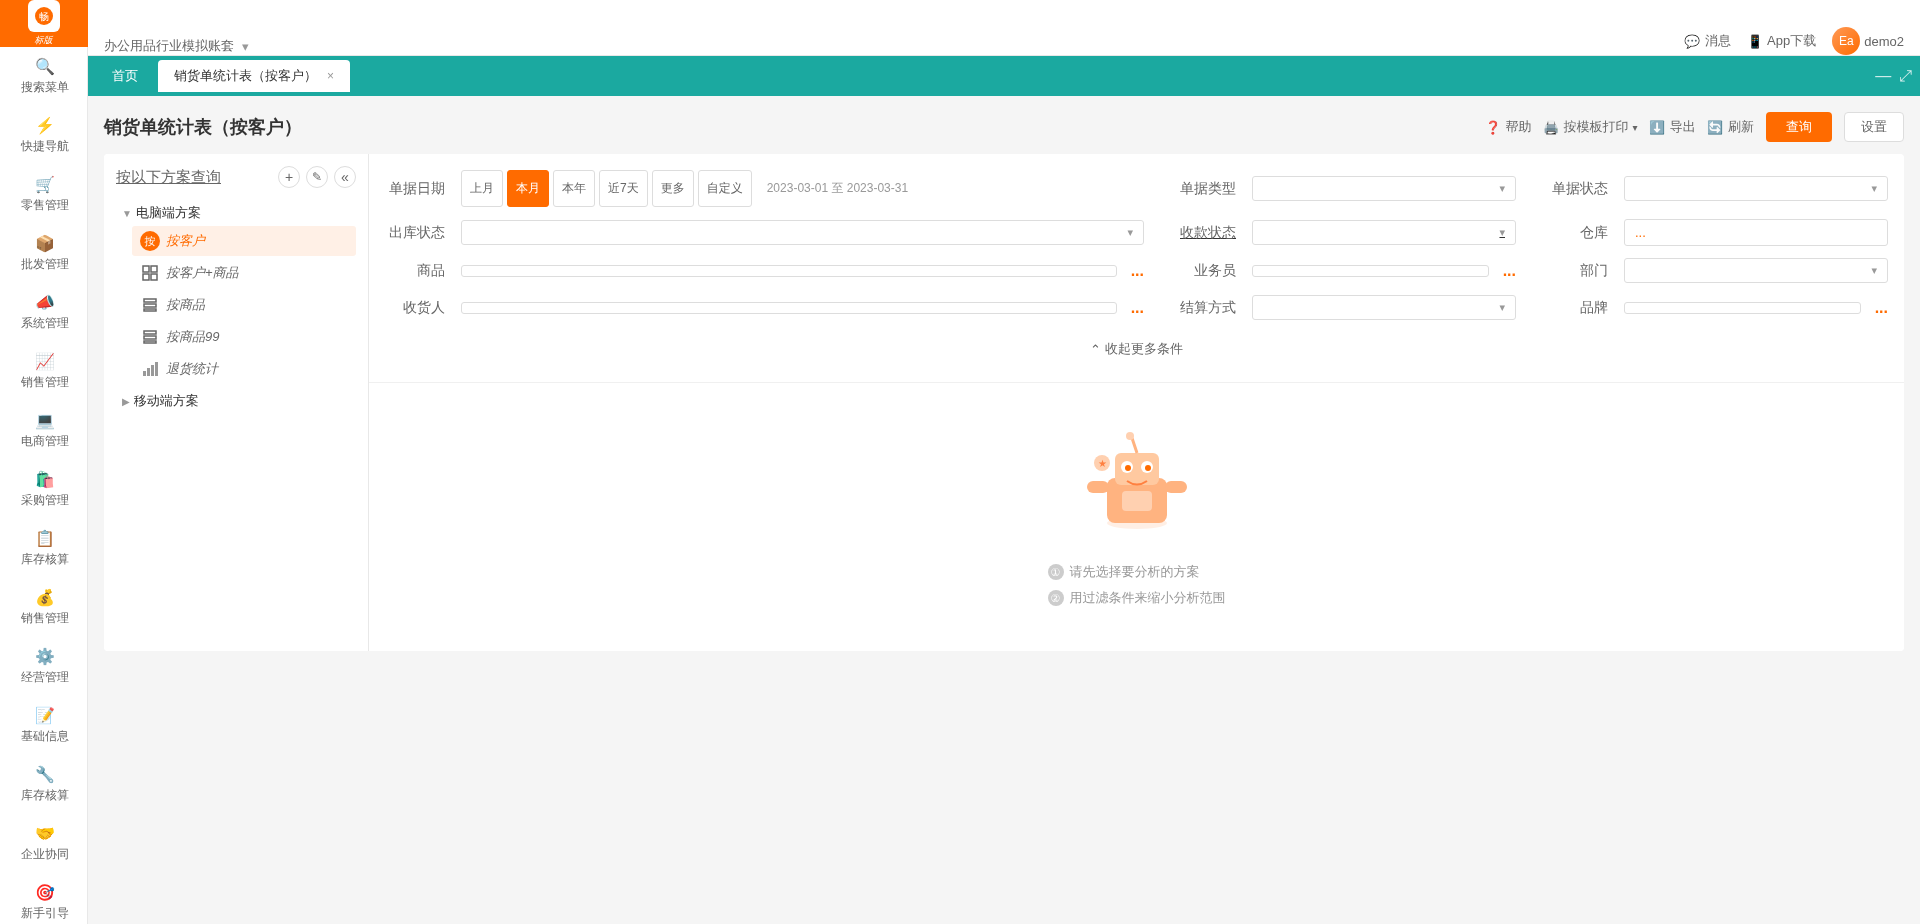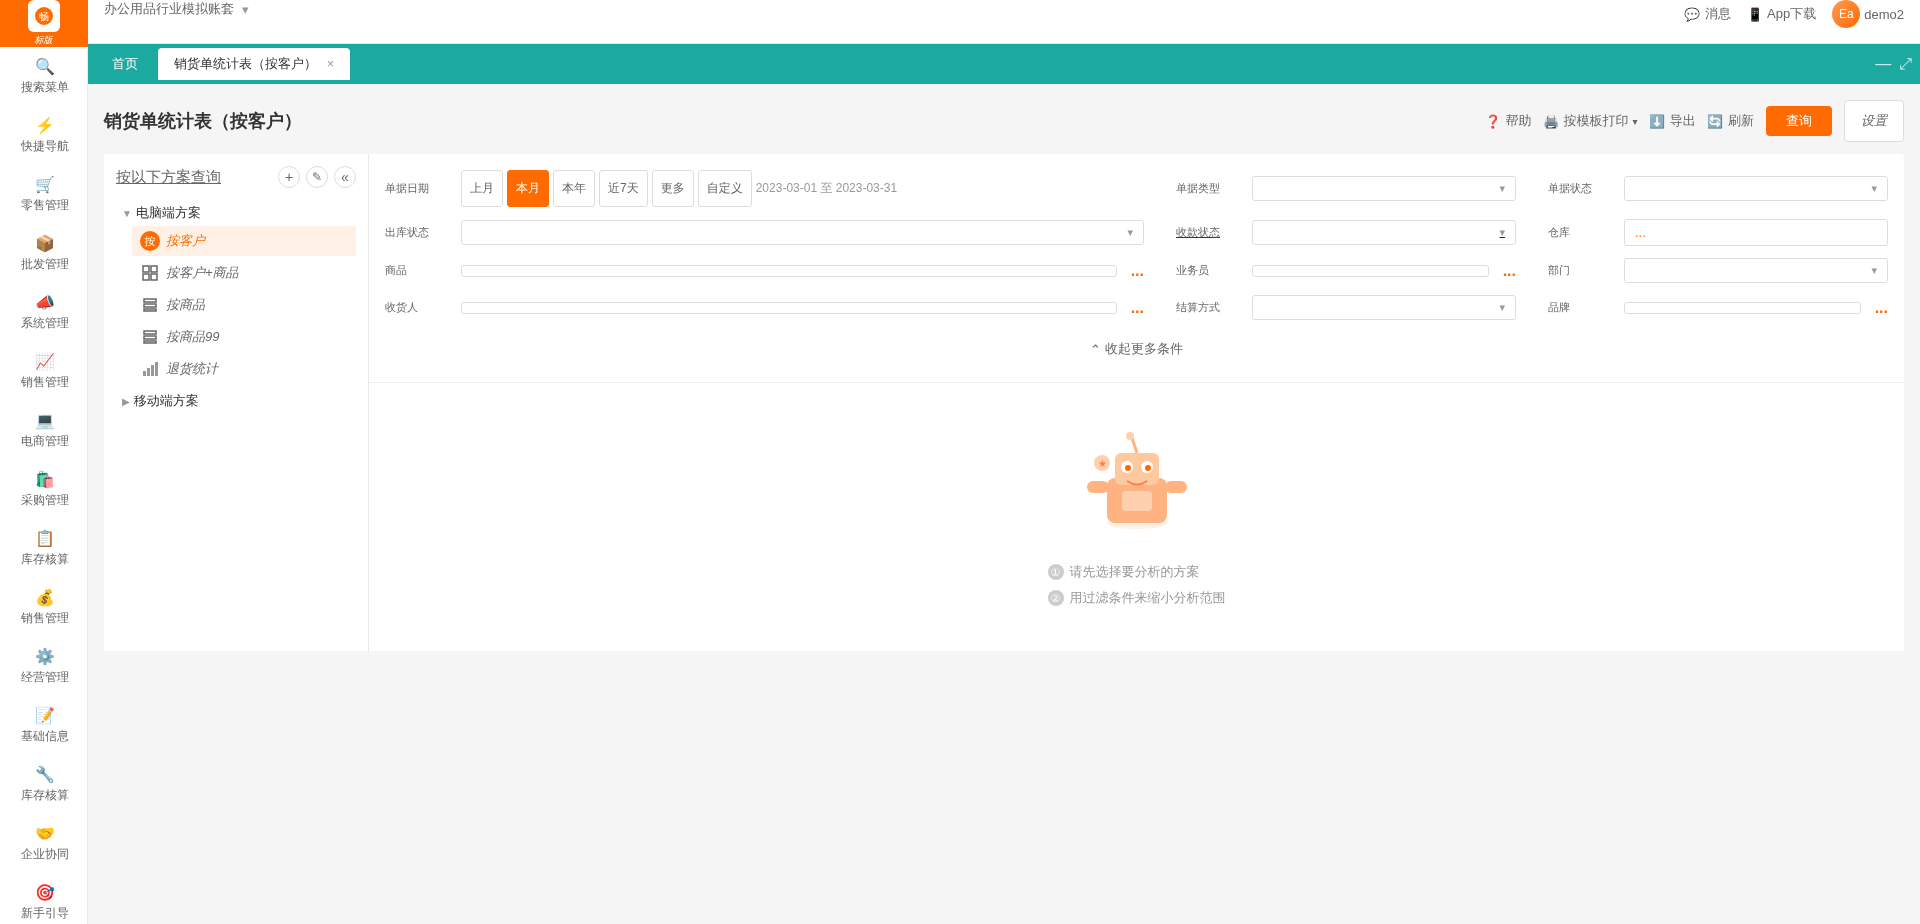--- a/index.html
+++ b/index.html
@@ -10,21 +10,21 @@
     .sidebar-logo { width: 88px; height: 50px; background: #ff6b00; display: flex; align-items: center; justify-content: center; flex-direction: column; }
     .sidebar-logo .logo-icon { width: 32px; height: 32px; background: #fff; border-radius: 6px; display: flex; align-items: center; justify-content: center; }
     .sidebar-logo .logo-text { color: #fff; font-size: 10px; margin-top: 2px; font-style: italic; }
     .sidebar-nav-item { width: 100%; padding: 10px 0; display: flex; flex-direction: column; align-items: center; cursor: pointer; font-size: 12px; color: #666; border-left: 3px solid transparent; }
     .sidebar-nav-item .nav-icon { font-size: 16px; margin-bottom: 3px; }
 
     
     .main { flex: 1; display: flex; flex-direction: column; overflow: hidden; }
 
     
-    .top-header { height: 44px; background: #fff; display: flex; align-items: flex-start; justify-content: space-between; padding: 0 16px; border-bottom: 1px solid #e8e8e8; flex-shrink: 0; }
+    .top-header { height: 56px; background: #fff; display: flex; align-items: flex-end; justify-content: space-between; padding: 0 16px; border-bottom: 1px solid #e8e8e8; flex-shrink: 0; }
     .header-left { display: flex; align-items: center; gap: 8px; font-size: 13px; color: #666; }
     .header-right { display: flex; align-items: center; gap: 16px; font-size: 13px; color: #666; }
     .header-right-item { display: flex; align-items: center; gap: 4px; cursor: pointer; }
     .avatar { width: 28px; height: 28px; border-radius: 50%; background: linear-gradient(135deg, #ff9a56, #ff6b00); display: flex; align-items: center; justify-content: center; color: #fff; font-size: 12px; }
 
     
     .tab-bar { height: 40px; background: #1ba9a0; display: flex; align-items: center; padding: 0 8px; flex-shrink: 0; gap: 4px; }
     .tab-item { height: 32px; padding: 0 16px; border-radius: 4px 4px 0 0; display: flex; align-items: center; gap: 6px; font-size: 13px; cursor: pointer; }
     .tab-item.home { background: transparent; color: #fff; }
     .tab-item.active { background: #fff; color: #333; }
@@ -34,25 +34,25 @@
 
     
     .page-content { flex: 1; background: #f5f5f5; overflow: auto; padding: 16px; }
 
     
     .page-title-row { display: flex; align-items: center; justify-content: space-between; margin-bottom: 12px; }
     .page-title { font-size: 18px; font-weight: 600; color: #333; }
     .page-actions { display: flex; align-items: center; gap: 12px; }
     .page-action-btn { display: flex; align-items: center; gap: 4px; font-size: 13px; color: #666; cursor: pointer; }
     .btn-orange { background: #ff6b00; color: #fff; border: none; padding: 6px 20px; border-radius: 4px; cursor: pointer; font-size: 13px; }
-    .btn-settings { background: #fff; color: #666; border: 1px solid #ddd; padding: 11px 16px; border-radius: 4px; cursor: pointer; font-size: 13px; font-style: italic; }
+    .btn-settings { background: #fff; color: #666; border: 1px solid #ddd; padding: 5px 16px; border-radius: 4px; cursor: pointer; font-size: 13px; }
     .date-picker { display: flex; align-items: center; gap: 4px; }
     .date-btn { padding: 9px 8px; border: 1px solid #ddd; border-radius: 3px; cursor: pointer; font-size: 12px; color: #666; background: #fff; }
     .date-btn.active { background: #ff6b00; color: #fff; border-color: #ff6b00; }
-    .date-range { font-size: 12px; color: #999; margin-left: 0; }
+    .date-range { font-size: 12px; color: #999; margin-left: 11px; }
     .chevron-down { color: #999; font-size: 11px; }
     .collapse-row { text-align: center; padding: 8px 0; cursor: pointer; color: #666; font-size: 13px; display: flex; align-items: center; justify-content: center; gap: 4px; }
     .schemes-header { display: flex; align-items: center; justify-content: space-between; margin-bottom: 12px; }
     .schemes-title { font-size: 15px; color: #666; font-weight: 500; text-decoration: underline; }
     .schemes-actions { display: flex; gap: 6px; }
     .scheme-action-btn { width: 22px; height: 22px; border-radius: 50%; display: flex; align-items: center; justify-content: center; cursor: pointer; color: #666; font-size: 14px; border: 1px solid #ddd; background: #fff; }
     .scheme-tree { font-size: 13px; }
     .scheme-group { margin-bottom: 4px; }
     .scheme-group-header { display: flex; align-items: center; gap: 4px; padding: 4px 6px; cursor: pointer; color: #333; border-radius: 3px; }
     .scheme-group-arrow { font-size: 10px; color: #999; transition: transform 0.2s; }
@@ -70,21 +70,21 @@
     .tip-num { width: 16px; height: 16px; border-radius: 50%; background: #ccc; color: #fff; font-size: 11px; display: flex; align-items: center; justify-content: center; flex-shrink: 0; }
     .main-body-left { width: 265px; background: #fff; border-right: 1px solid #e8e8e8; padding: 12px; flex-shrink: 0; }
     .main-body-right { flex: 1; background: #fff; display: flex; align-items: center; justify-content: center; }
     .content-wrapper { background: #fff; border-radius: 4px; flex: 1; display: flex; overflow: hidden; }
 
     
     .filter-section { background: #fff; padding: 16px; border-radius: 4px 4px 0 0; border-bottom: 1px solid #f0f0f0; }
     .filter-row { display: flex; align-items: center; gap: 0; margin-bottom: 12px; }
     .filter-row:last-child { margin-bottom: 0; }
     .filter-item { display: flex; align-items: center; flex: 1; gap: 8px; }
-    .filter-label { color: #666; font-size: 11px; white-space: nowrap; margin-right: 8px; width: 60px; flex-shrink: 0; }
+    .filter-label { color: #666; font-size: 14px; white-space: nowrap; margin-right: 8px; width: 60px; text-align: right; flex-shrink: 0; }
     .filter-select { flex: 1; border: 1px solid #ddd; border-radius: 3px; padding: 5px 10px; cursor: pointer; display: flex; align-items: center; justify-content: space-between; font-size: 13px; color: #ccc; background: #fff; }
     .filter-dots { color: #ff6b00; cursor: pointer; margin-left: 6px; font-size: 16px; font-weight: bold; }
   </style>
 </head>
 <body>
 
 <div class="sidebar">
   <div class="sidebar-logo">
     <div class="logo-icon">
       <svg width="22" height="22" viewBox="0 0 22 22">

